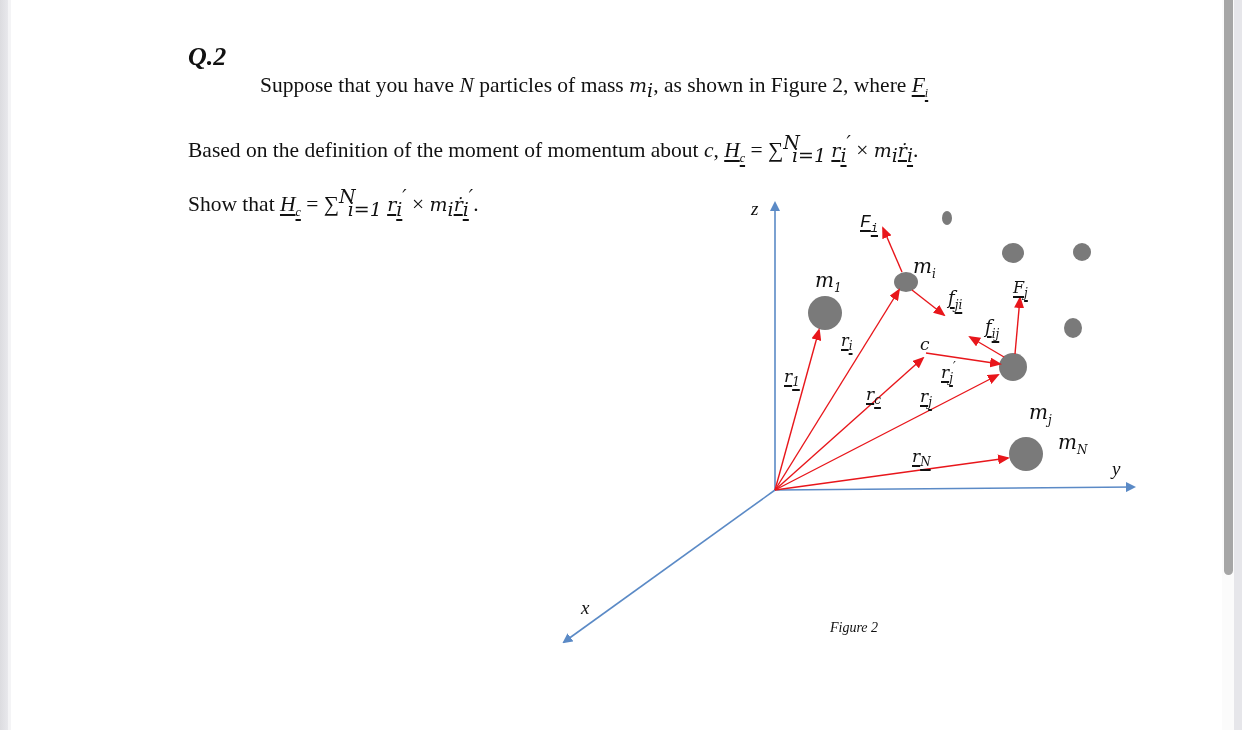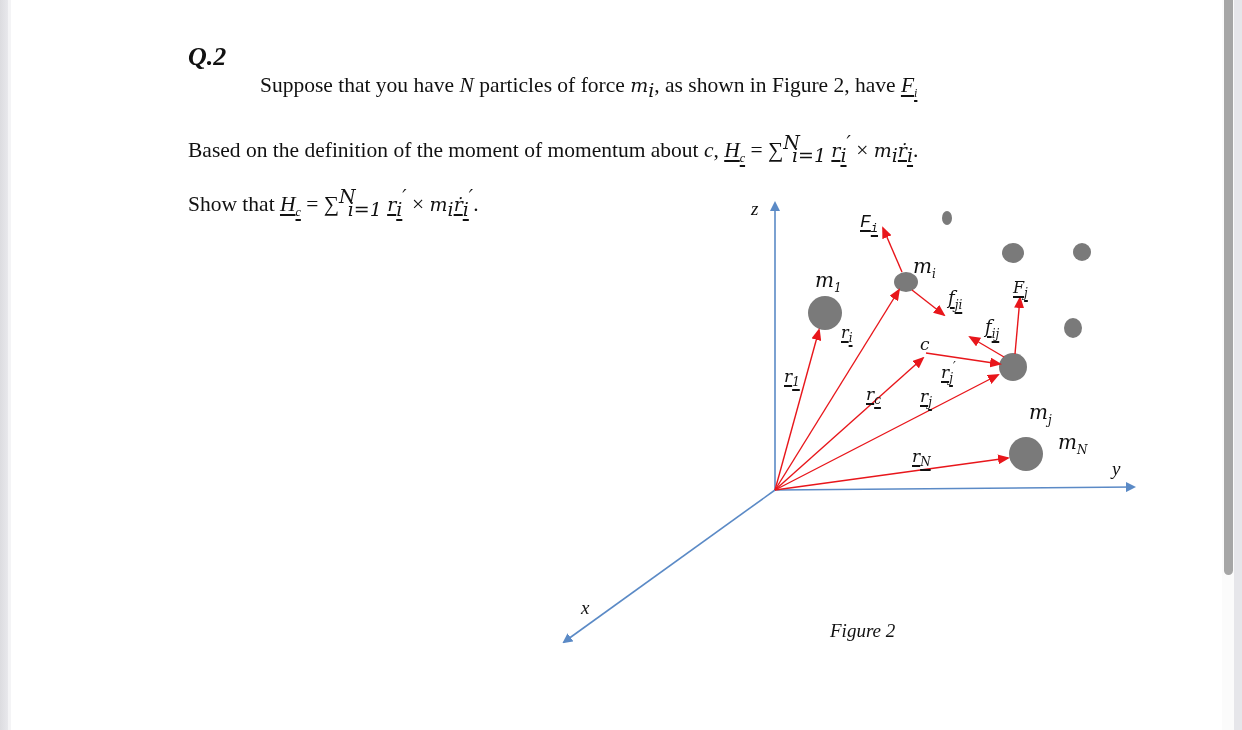--- a/index.html
+++ b/index.html
@@ -46,36 +46,36 @@
   .it { font-style: italic; }
   .ul { text-decoration: underline; text-underline-offset: 3px; text-decoration-thickness: 1.5px; }
   sub, sup { font-size: 12px; line-height: 0; }
   .fig-label {
     position: absolute; font-family: "DejaVu Serif", serif; font-style: italic;
     font-size: 18px; color: #111; line-height: 1;
   }
   .fig-label.serif-it { font-family: "Liberation Serif", serif; font-size: 19px; }
   .caption {
     position: absolute; left: 830px; top: 620px;
-    font-family: "Liberation Serif", serif; font-style: italic; font-size: 19px;
+    font-family: "Liberation Serif", serif; font-style: italic; font-size: 14px;
   }
 </style>
 </head>
 <body>
 
 <div class="left-edge"></div>
 <div class="scrollbar-track"></div>
 <div class="scrollbar-thumb"></div>
 <div class="right-edge"></div>
 
 <div class="page">
 
   <div class="q-label">Q.2</div>
 
-  <div class="para l1"><span>Suppose that you have </span><span class="it">N</span><span> particles of force </span><span class="m">m</span><sub class="m">i</sub><span>, as shown in Figure 2, have </span><span class="it ul">F</span><sub class="it ul">i</sub></div>
+  <div class="para l1"><span>Suppose that you have </span><span class="it">N</span><span> particles of mass </span><span class="m">m</span><sub class="m">i</sub><span>, as shown in Figure 2, where </span><span class="it ul">F</span><sub class="it ul">i</sub></div>
 
 
   <div class="para l3"><span>Based on the definition of the moment of momentum about </span><span class="it">c</span><span>, </span><span class="it ul">H</span><sub class="it ul">c</sub><span> = ∑</span><sup class="m">N</sup><sub class="m" style="margin-left:-8px">i=1</sub> <span class="m ul">r</span><sub class="m ul">i</sub><sup class="m">′</sup><span> × </span><span class="m">m</span><sub class="m">i</sub><span class="m ul">ṙ</span><sub class="m ul">i</sub><span>.</span></div>
 
   <div class="show"><span>Show that </span><span class="it ul">H</span><sub class="it ul">c</sub><span> = ∑</span><sup class="m">N</sup><sub class="m" style="margin-left:-8px">i=1</sub> <span class="m ul">r</span><sub class="m ul">i</sub><sup class="m">′</sup><span> × </span><span class="m">m</span><sub class="m">i</sub><span class="m ul">ṙ</span><sub class="m ul">i</sub><sup class="m">′</sup><span>.</span></div>
 
   <svg width="1222" height="730" style="position:absolute;left:0;top:0;" xmlns="http://www.w3.org/2000/svg">
     <defs>
       <marker id="ab" markerWidth="10" markerHeight="10" refX="8" refY="5" orient="auto" markerUnits="userSpaceOnUse">
         <path d="M0,0 L10,5 L0,10 Z" fill="#5b8ac6"></path>
@@ -119,21 +119,21 @@
   <div class="fig-label serif-it" style="left:751px;top:199px;">z</div>
   <div class="fig-label serif-it" style="left:1112px;top:459px;">y</div>
   <div class="fig-label serif-it" style="left:581px;top:598px;">x</div>
 
   <div class="fig-label" style="left:860px;top:213px;font-family:Liberation Mono, monospace;"><span class="ul">F</span><sub class="ul">i</sub></div>
   <div class="fig-label" style="left:913px;top:256px;font-size:20px;"><span>m</span><sub>i</sub></div>
   <div class="fig-label" style="left:815px;top:270px;font-size:20px;"><span>m</span><sub>1</sub></div>
   <div class="fig-label" style="left:948px;top:289px;"><span class="ul">f</span><sub class="ul">ji</sub></div>
   <div class="fig-label" style="left:1013px;top:280px;font-size:16px;"><span class="ul">F</span><sub class="ul">j</sub></div>
   <div class="fig-label" style="left:985px;top:318px;"><span class="ul">f</span><sub class="ul">ij</sub></div>
-  <div class="fig-label" style="left:841px;top:325px;font-size:16px;text-align:center;"><span class="ul">r</span><sub class="ul">i</sub></div>
+  <div class="fig-label" style="left:841px;top:333px;font-size:16px;text-align:center;"><span class="ul">r</span><sub class="ul">i</sub></div>
   <div class="fig-label" style="left:920px;top:336px;font-size:17px;">c</div>
   <div class="fig-label" style="left:784px;top:368px;font-size:17px;"><span class="ul">r</span><sub class="ul">1</sub></div>
   <div class="fig-label" style="left:866px;top:370px;font-size:17px;margin-top:16px;"><span class="ul">r</span><sub class="ul">c</sub></div>
   <div class="fig-label" style="left:941px;top:364px;font-size:17px;"><span class="ul">r</span><sub class="ul">j</sub><sup>′</sup></div>
   <div class="fig-label" style="left:920px;top:388px;font-size:17px;"><span class="ul">r</span><sub class="ul">j</sub></div>
   <div class="fig-label" style="left:1029px;top:354px;font-size:20px;margin-top:48px;"><span>m</span><sub>j</sub></div>
   <div class="fig-label" style="left:912px;top:448px;font-size:17px;"><span class="ul">r</span><sub class="ul">N</sub></div>
   <div class="fig-label" style="left:1058px;top:432px;font-size:20px;"><span>m</span><sub>N</sub></div>
 
   <div class="caption">Figure 2</div>

